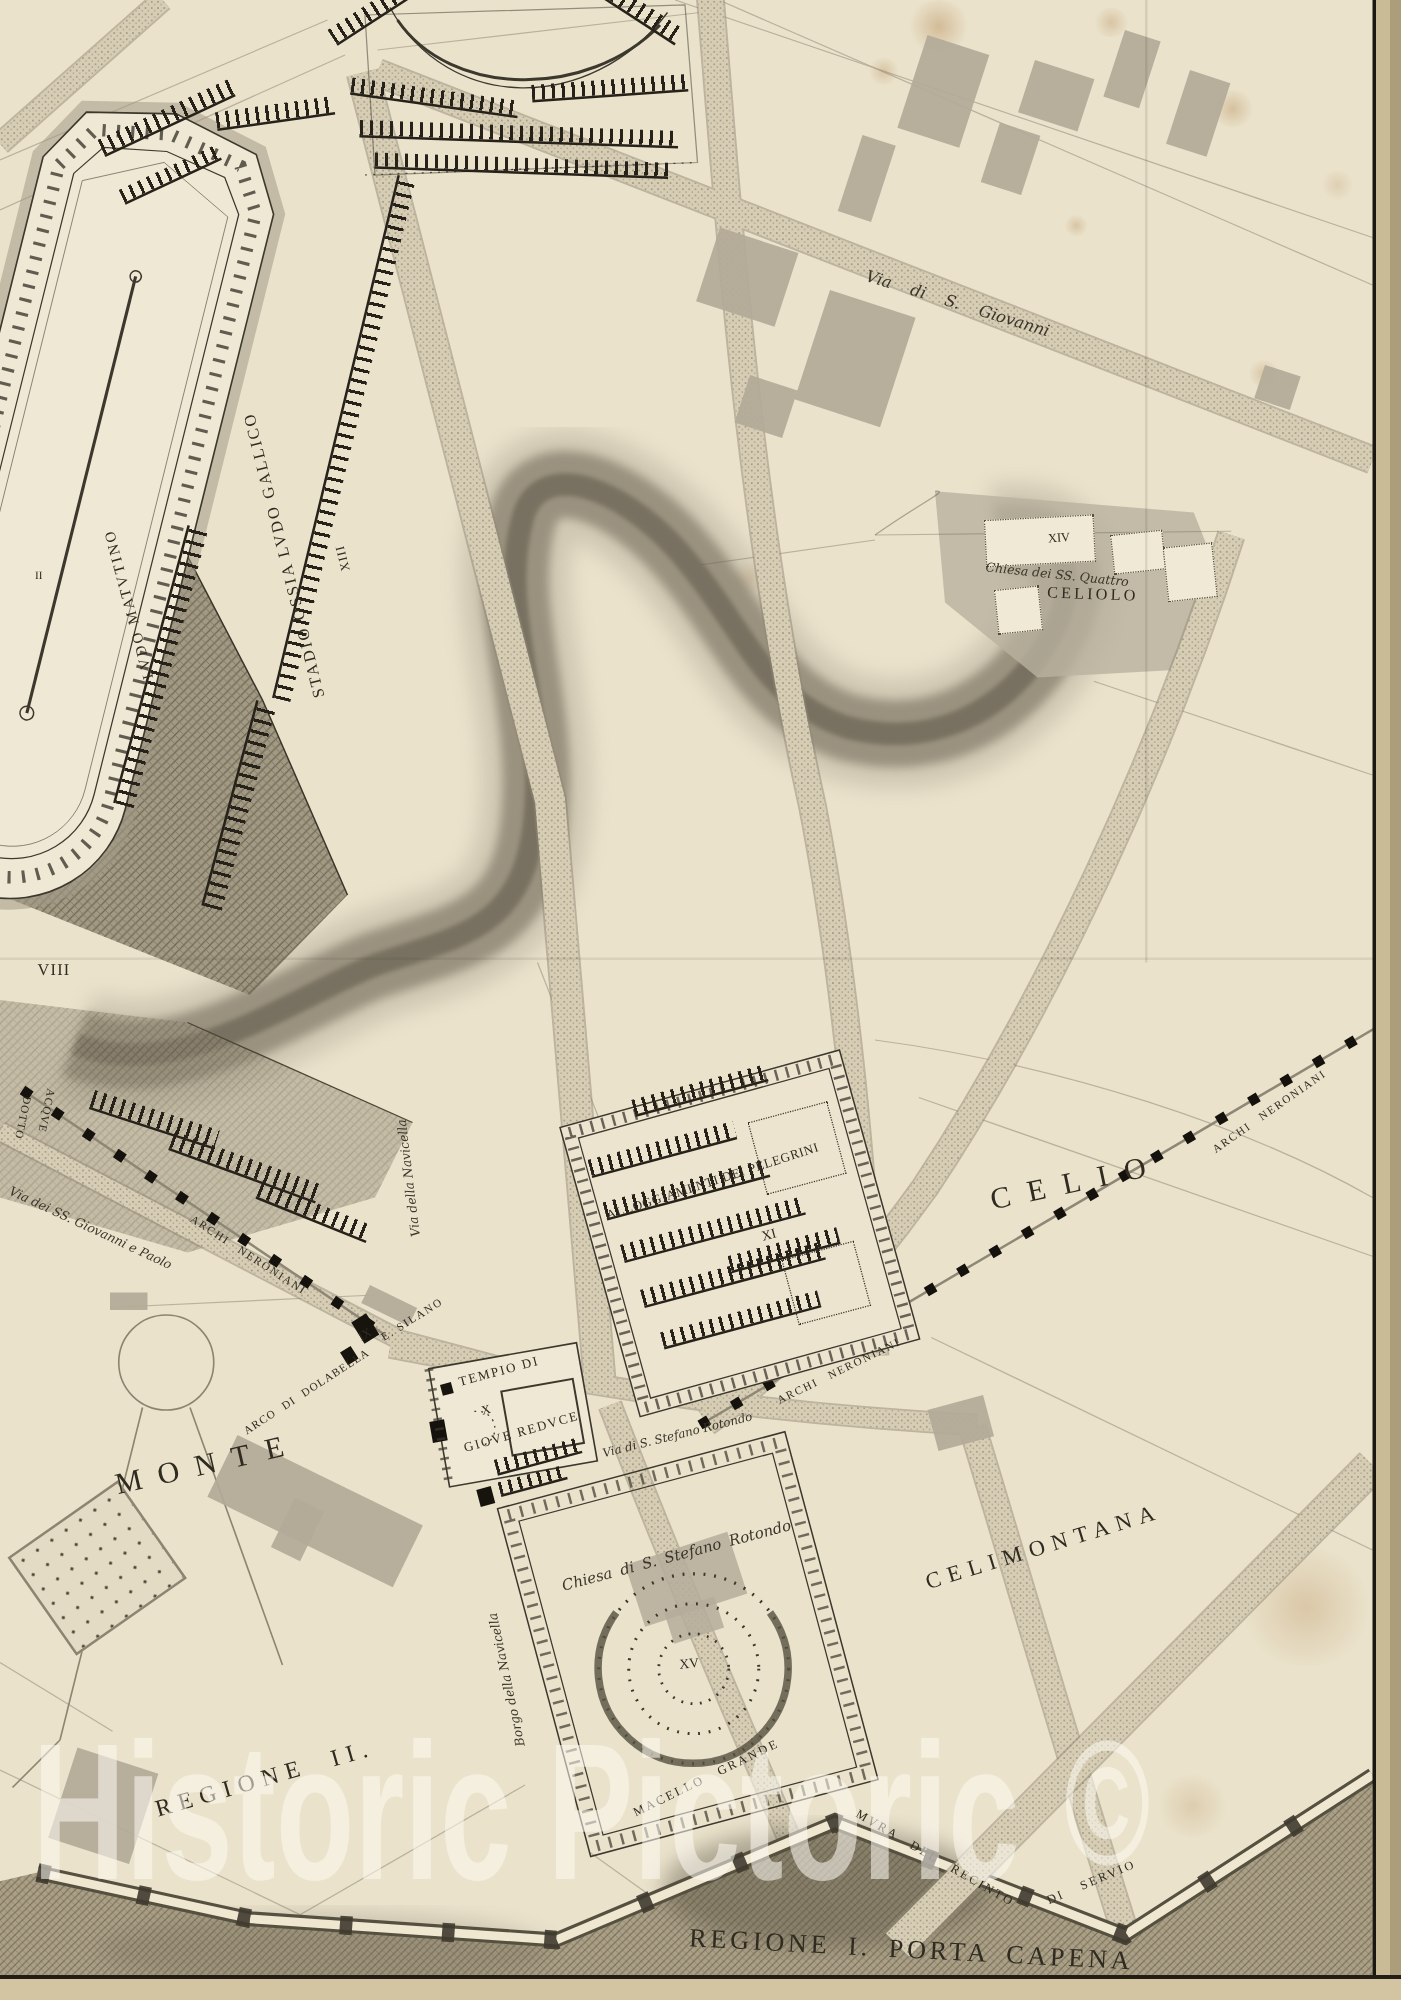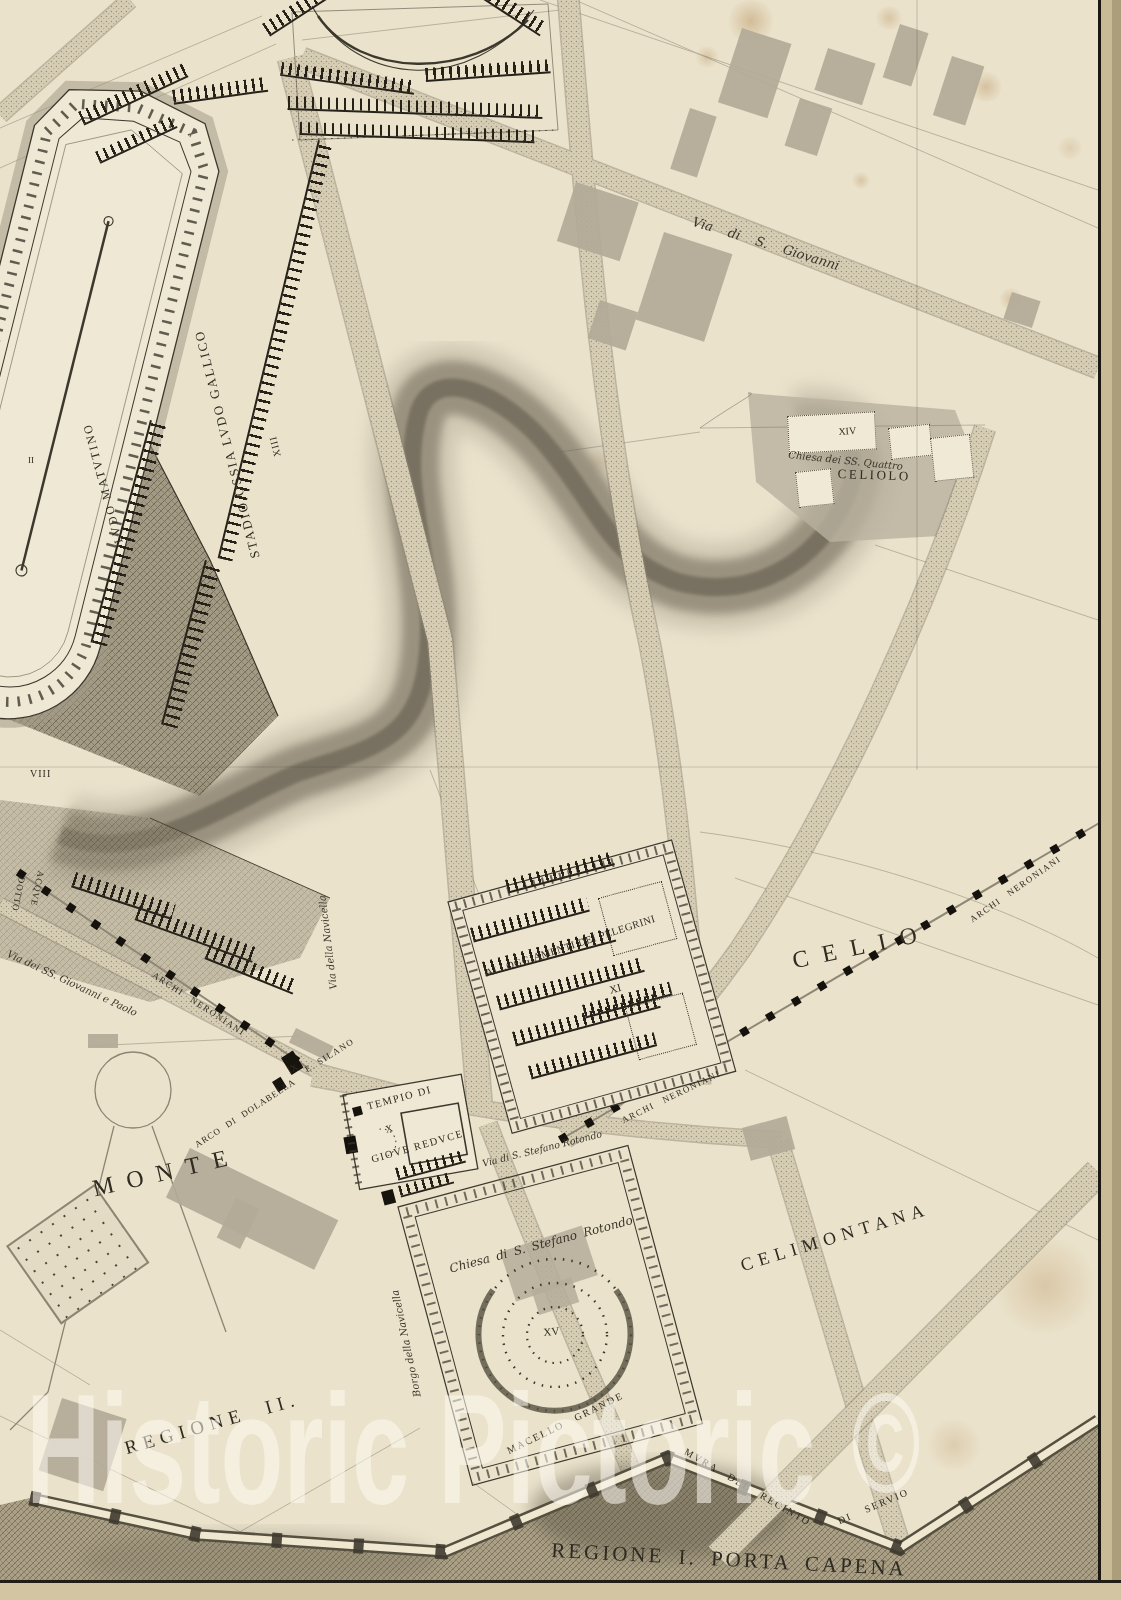--- a/index.html
+++ b/index.html
@@ -34,21 +34,21 @@
         transform:scale(0.78,1.18);transform-origin:0 0;
         font-family:"Liberation Sans",sans-serif;font-weight:800;font-size:132px;line-height:1;
         color:rgba(253,250,242,.55);letter-spacing:0;pointer-events:none;}
   .watermark .sym{font-size:120px;margin-left:46px;}
 
   
   #L-stadio{left:248px;top:560px;transform:rotate(-104deg);font-size:13px;letter-spacing:2px;}
   #L-stadionum{left:272px;top:458px;transform:rotate(-104deg);font-size:10px;letter-spacing:1px;}
   #L-ludomat{left:112px;top:545px;transform:rotate(-105deg);font-size:12px;letter-spacing:2px;}
   #L-ii{left:28px;top:455px;font-size:9px;}
-  #L-viii{left:30px;top:768px;font-size:10px;letter-spacing:1px;}
+  #L-viii{left:30px;top:768px;font-size:13px;letter-spacing:1px;}
   #L-viagiov{left:695px;top:214px;transform:rotate(17deg);font-size:13px;word-spacing:12px;}
   #L-xiv{left:838px;top:426px;transform:rotate(-4deg);font-size:10px;}
   #L-quattro{left:789px;top:449px;transform:rotate(6deg);font-size:10px;}
   #L-celiolo{left:838px;top:466px;transform:rotate(2deg);font-size:13px;letter-spacing:2.5px;}
   #L-allogg{left:484px;top:968px;transform:rotate(-18deg);font-size:10.5px;letter-spacing:.5px;}
   #L-xi{left:608px;top:984px;transform:rotate(-15deg);font-size:11px;}
   #L-celio{left:790px;top:948px;transform:rotate(-12deg);font-size:24px;letter-spacing:14px;}
   #L-archR{left:968px;top:916px;transform:rotate(-35deg);font-size:9px;letter-spacing:1.5px;word-spacing:6px;}
   #L-archC{left:620px;top:1116px;transform:rotate(-26deg);font-size:9px;letter-spacing:1.5px;word-spacing:6px;}
   #L-archL{left:156px;top:970px;transform:rotate(33deg);font-size:9px;letter-spacing:1.5px;word-spacing:6px;}

